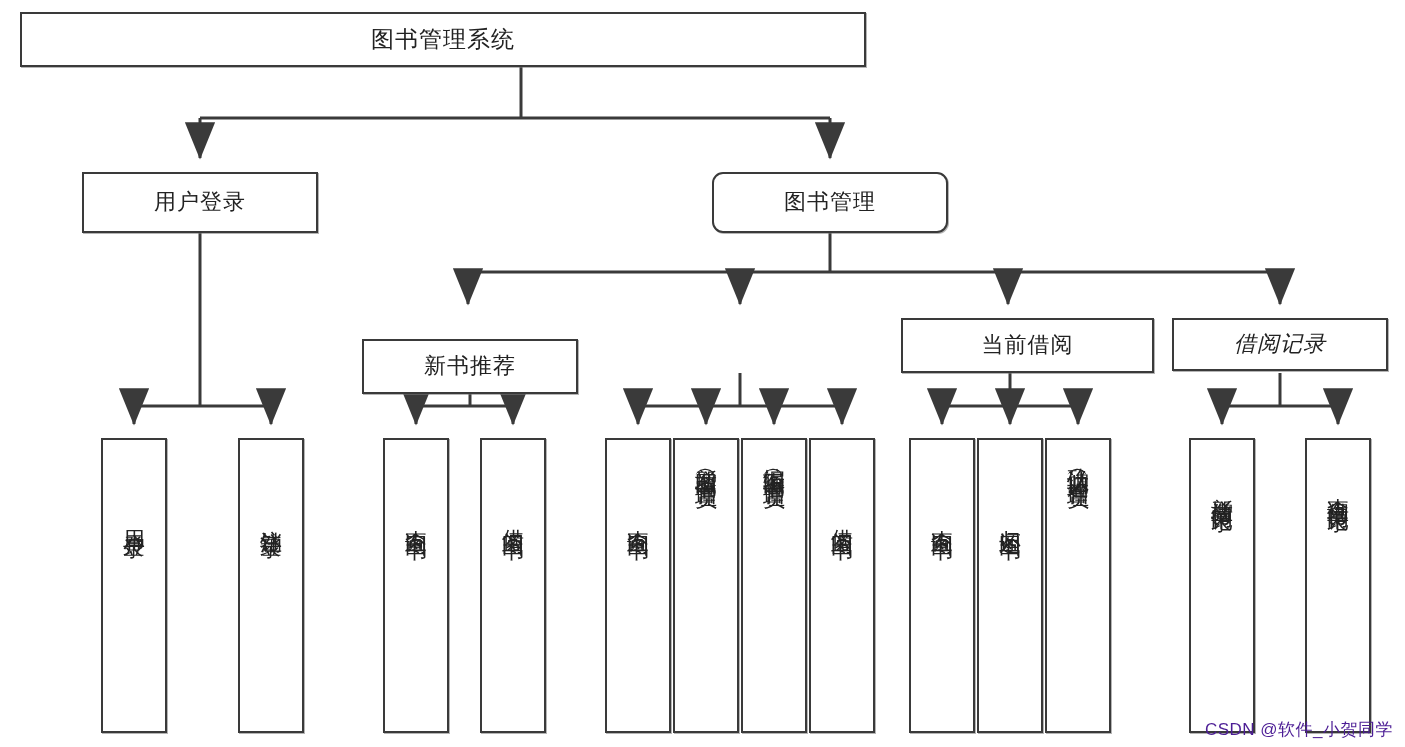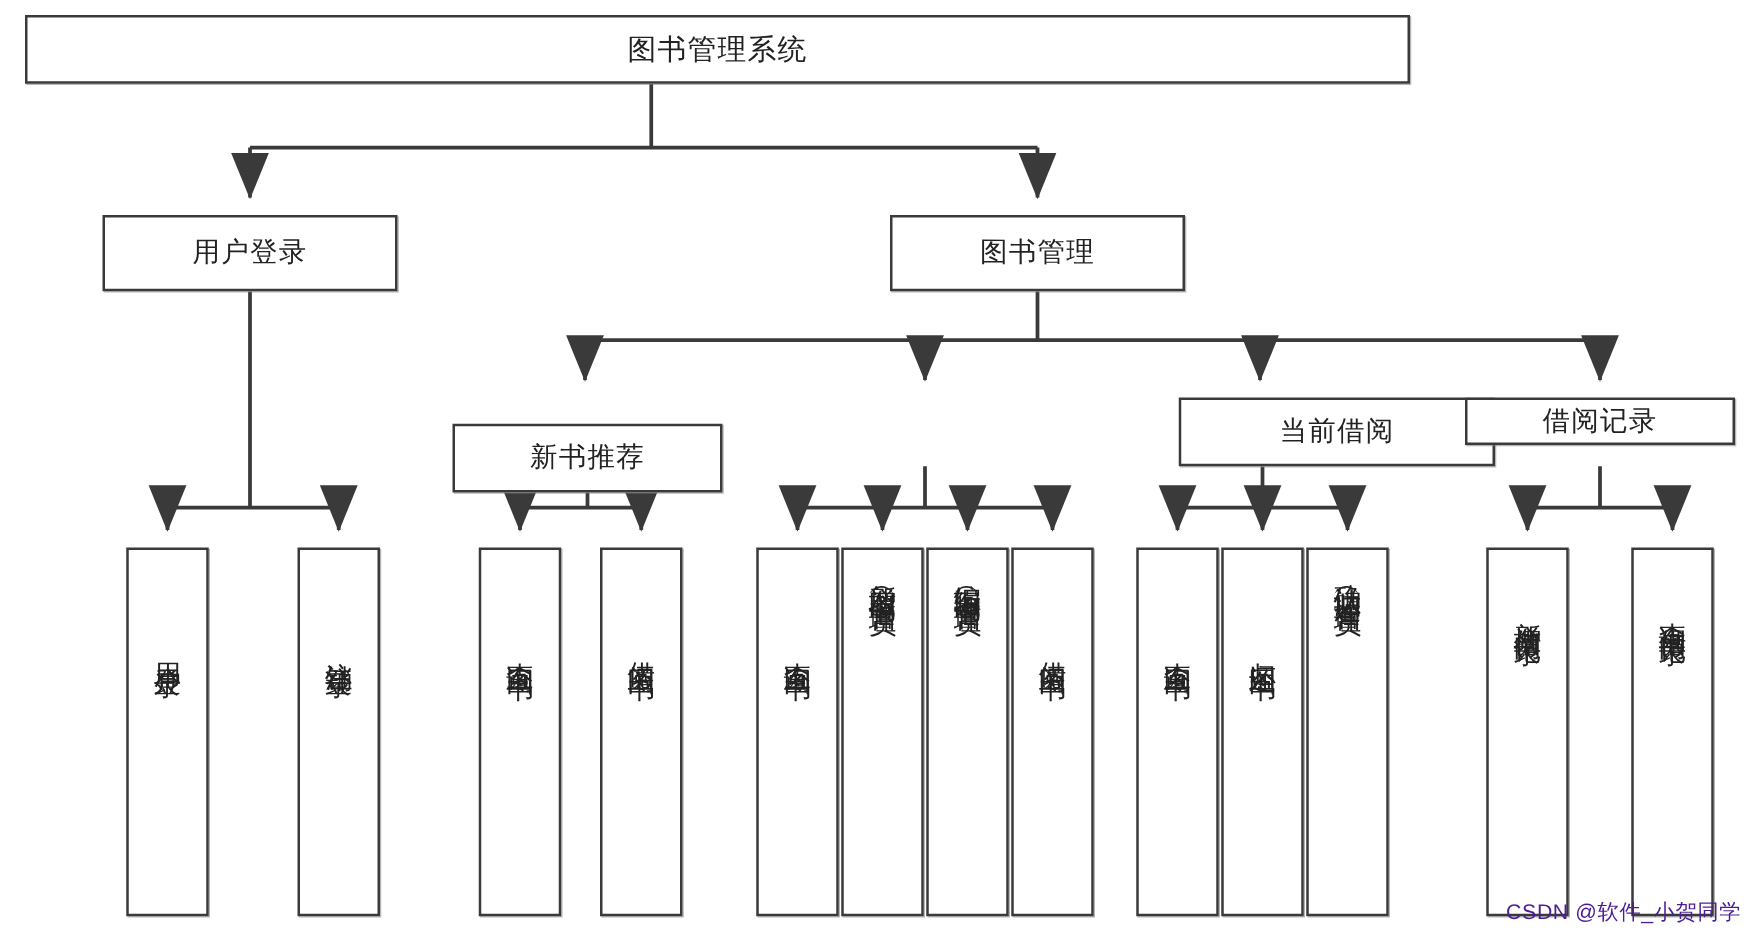--- a/index.html
+++ b/index.html
@@ -111,38 +111,38 @@
       <path d="M 1010 406 L 1010 424" marker-end="url(#arwdown)"></path>
       <path d="M 1078 406 L 1078 424" marker-end="url(#arwdown)"></path>
 
       <path d="M 1280 373 L 1280 406"></path>
       <path d="M 1222 406 L 1338 406"></path>
       <path d="M 1222 406 L 1222 424" marker-end="url(#arwdown)"></path>
       <path d="M 1338 406 L 1338 424" marker-end="url(#arwdown)"></path>
     </g>
   </svg>
 
-  <div class="node h root" style="left:20px;top:12px;width:1108px;height:55px;justify-content:center;">
+  <div class="node h root" style="left:20px;top:12px;width:846px;height:55px;justify-content:center;">
     <span>图书管理系统</span>
   </div>
 
   <div class="node h" style="left:82px;top:172px;width:236px;height:61px;">
     <span>用户登录</span>
   </div>
-  <div class="node h" style="left:712px;top:172px;width:236px;height:61px;">
+  <div class="node h" style="left:712px;top:172px;width:236px;height:61px;border-radius:11px;">
     <span>图书管理</span>
   </div>
 
   <div class="node h" style="left:362px;top:318px;width:216px;height:55px;margin-top:21px;">
     <span>新书推荐</span>
   </div>
-  <div class="node h" style="left:901px;top:318px;width:253px;height:55px;margin-left:42px;">
+  <div class="node h" style="left:901px;top:318px;width:253px;height:55px;">
     <span>当前借阅</span>
   </div>
-  <div class="node h" style="left:1172px;top:318px;width:216px;height:38px;">
+  <div class="node h" style="left:1172px;top:318px;width:216px;height:53px;font-style:italic;">
     <span>借阅记录</span>
   </div>
 
   <div class="node v" style="left:101px;top:438px;width:66px;height:295px;padding-top:72px;">
     <span class="vtext">用户登录</span>
   </div>
   <div class="node v" style="left:238px;top:438px;width:66px;height:295px;padding-top:72px;">
     <span class="vtext">注销登录</span>
   </div>
 

